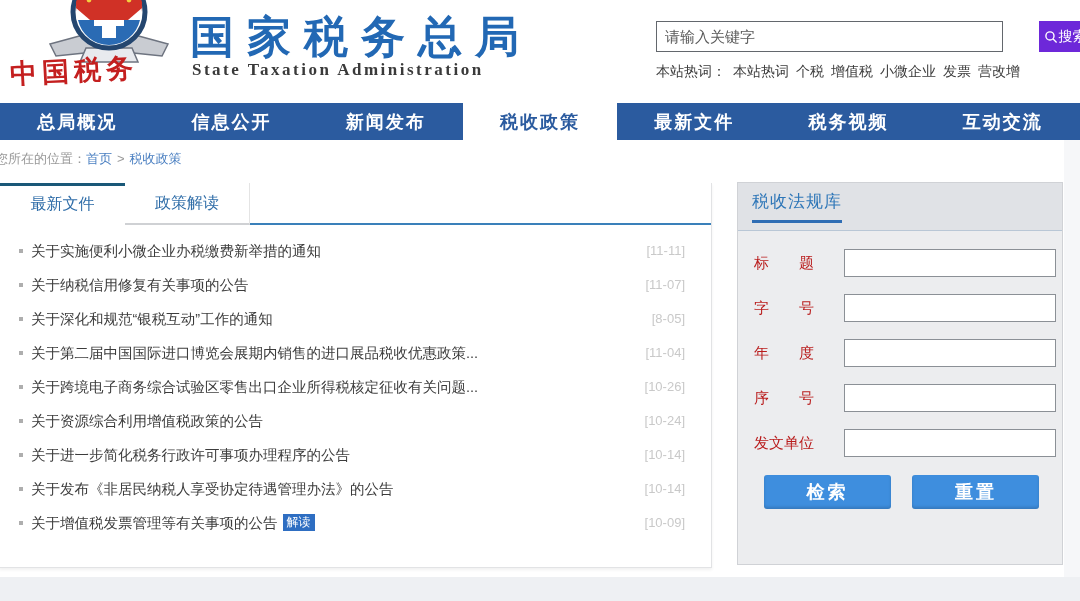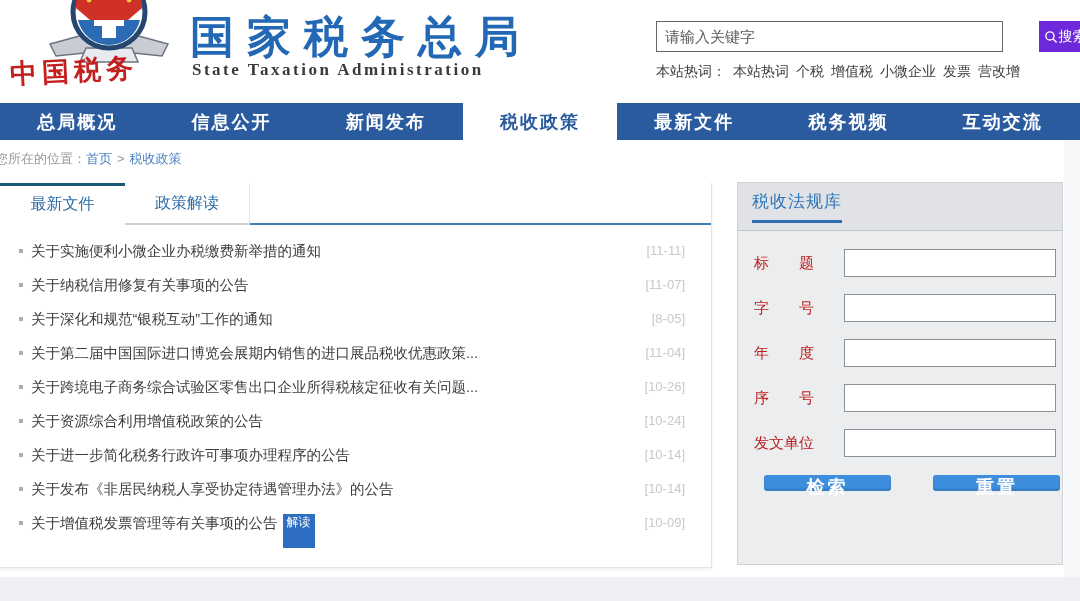--- a/index.html
+++ b/index.html
@@ -48,42 +48,42 @@
          cursor:pointer; border-bottom:2px solid #cfd1d4; background:#fff; }
   .tab.active { border-top:3px solid #1a5878; border-bottom:2px solid #ffffff; }
   .tab.inactive { border-right:1px solid #e4e4e4; }
   .tab-filler { flex:1; border-bottom:2px solid #3a80ba; }
 
   .article-list { list-style:none; margin-top:9px; }
   .article-item { position:relative; height:34px; line-height:34px; padding:0 26px 0 31px; white-space:nowrap; }
   .bullet { position:absolute; left:19px; top:15px; width:4px; height:4px; background:#aeaeae; }
   .article-title { color:#3c3c3c; font-size:14.5px; cursor:pointer; text-decoration:none; }
   .article-date { float:right; color:#c9c9c9; font-size:13px; }
-  .badge { display:inline-block; background:#2e6ec2; color:#fff; font-size:12px; line-height:17px; height:34px;
+  .badge { display:inline-block; background:#2e6ec2; color:#fff; font-size:12px; line-height:17px; height:17px;
            padding:0 4px; margin-left:5px; vertical-align:2px; cursor:pointer; }
 
   
   .sidebar { position:absolute; left:737px; top:182px; width:326px; height:383px; background:#ecedef;
              border:1px solid #d0d2d6; }
   .sidebar-header { height:48px; background:#e0e2e6; border-bottom:1px solid #b9c7d6; }
   .sidebar-title { display:inline-block; margin-left:14px; line-height:37px; height:40px; font-size:17px; color:#2f77b8;
                    border-bottom:3px solid #2f6db4; letter-spacing:1px; }
   .form-row { margin:17px 0 0 16px; height:28px; line-height:28px; white-space:nowrap; }
   .form-row:first-of-type { margin-top:14px; }
   .field-label { display:inline-block; width:90px; font-size:15px; color:#b91c1c; vertical-align:middle; }
   .field-input { width:212px; height:28px; border:1px solid #8b9096; background:#fff; font-size:14px; padding:0 6px;
                  vertical-align:middle; outline:none; border-radius:0; }
   .date-input-from { width:84px; }
   .to-label { display:inline-block; margin-left:26px; margin-right:10px; font-size:15px; color:#3d3d3d; }
   .date-input-to { width:76px; }
   .btn-row { margin:19px 0 0 26px; }
-  .form-btn { width:127px; height:16px; background:#3e8ede; color:#fff; border:none; border-radius:3px;
+  .form-btn { width:127px; height:34px; background:#3e8ede; color:#fff; border:none; border-radius:3px;
               font-size:18px; font-weight:bold; letter-spacing:3px; cursor:pointer;
               box-shadow:inset 0 -2px 3px rgba(0,0,0,.15); }
-  .btn-reset { margin-left:38px; }
+  .btn-reset { margin-left:17px; }
 
   .bottom-strip { position:absolute; left:0; top:577px; width:1080px; height:24px; background:#eef0f3; }
   .right-strip { position:absolute; left:1064px; top:140px; width:16px; height:437px; background:#f6f7f9; }
 </style>
 </head>
 <body>
 
 <div class="page">
 
   <div class="header">

